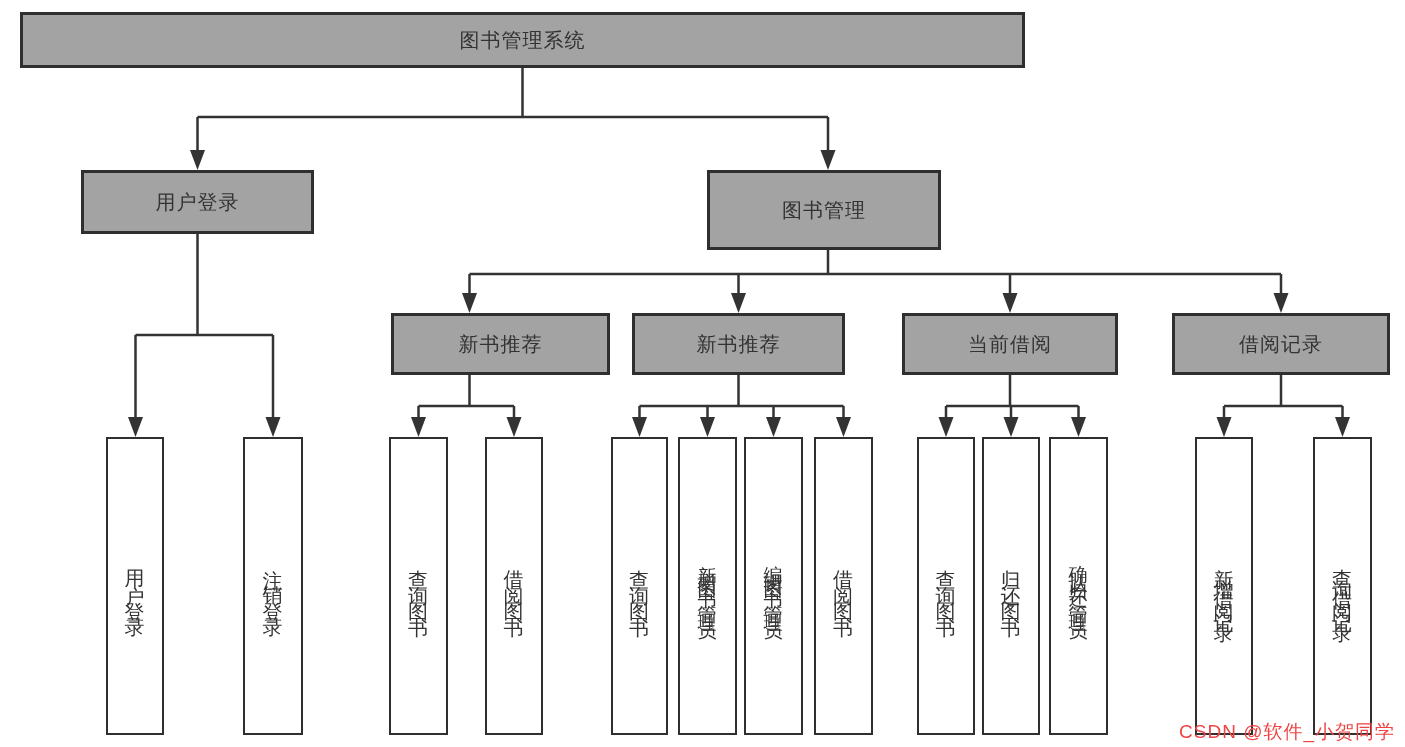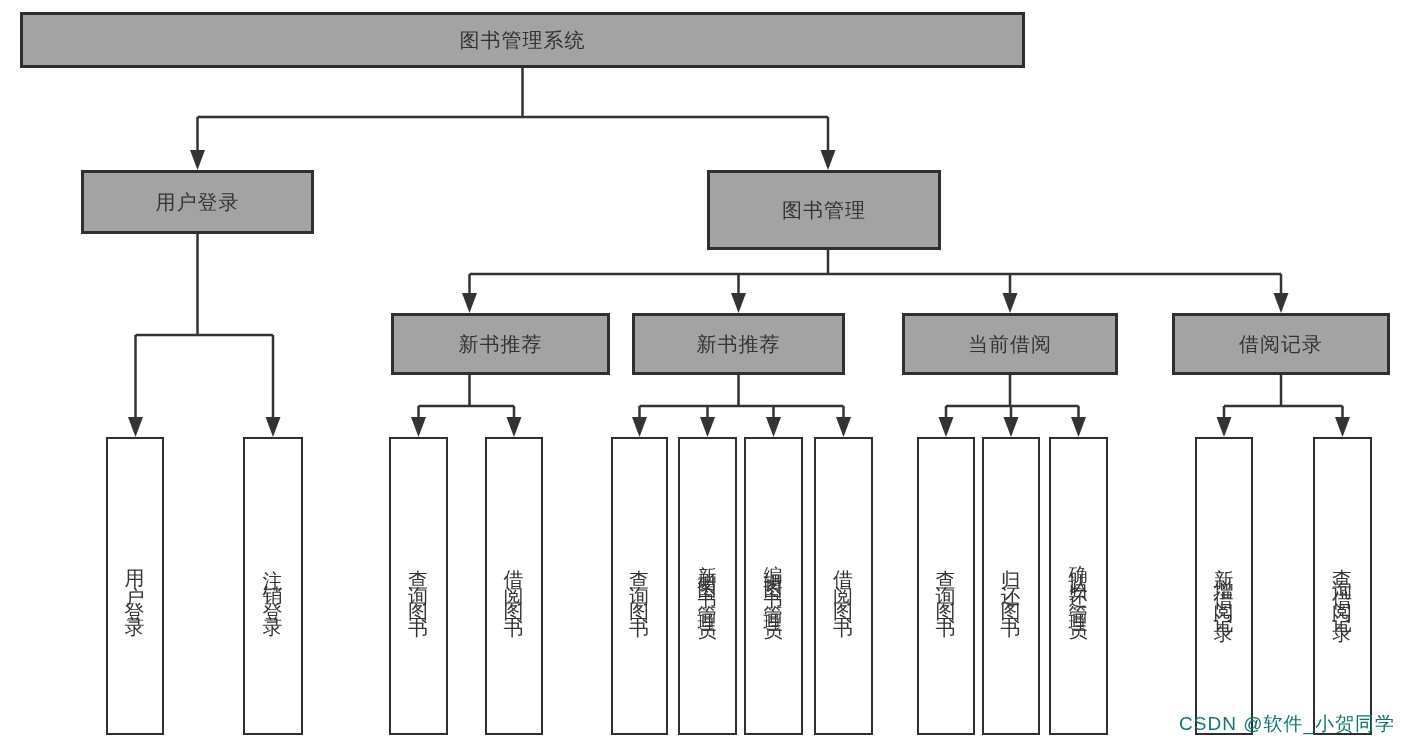--- a/index.html
+++ b/index.html
@@ -36,23 +36,23 @@
     writing-mode:vertical-rl;
     text-orientation:mixed;
     line-height:1;
     white-space:nowrap;
   }
   .leaf-4 span{letter-spacing:16px;}
   .leaf-6 span{letter-spacing:11px;}
   .leaf-9 span{letter-spacing:8px;font-size:19px;}
   .watermark{
     position:absolute;
-    right:10px;bottom:10px;
+    right:10px;bottom:2px;
     font-size:19px;
-    color:#0f766e;
+    color:#ef4444;
     z-index:3;
     letter-spacing:1px;
     margin-left:8px;
   }
 </style>
 </head>
 <body>
 
 <div class="canvas">
 

